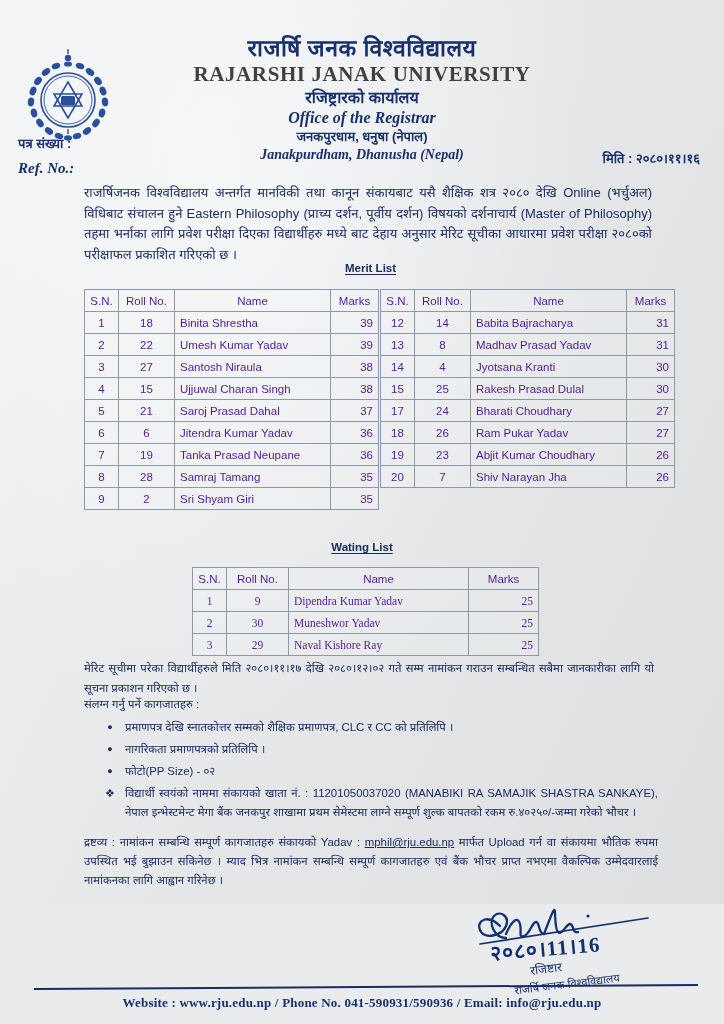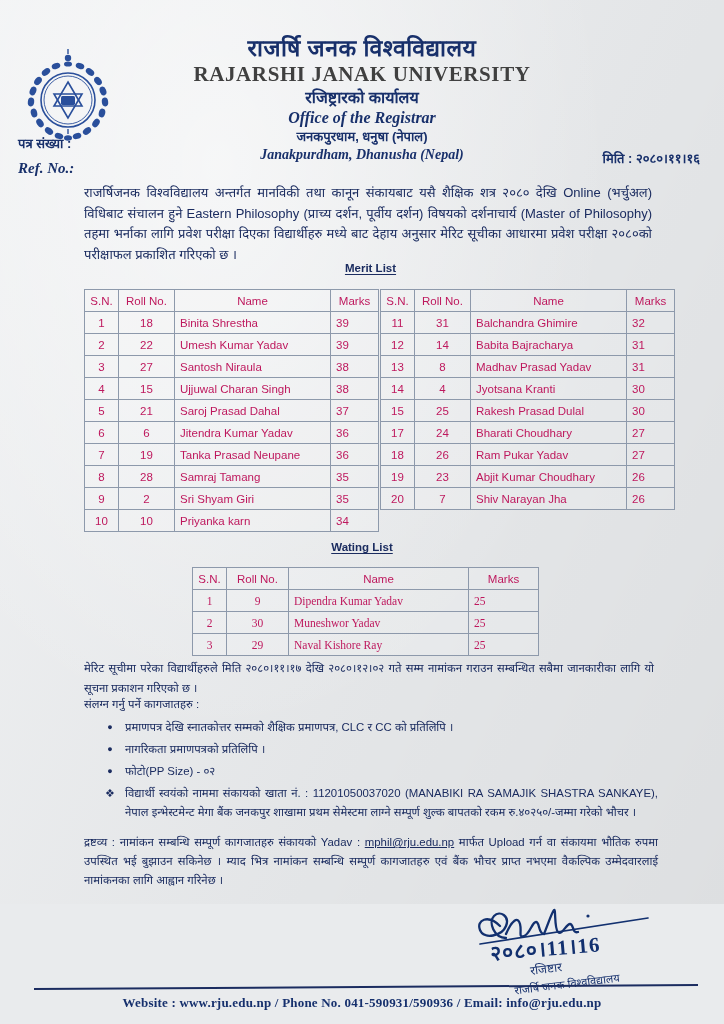--- a/index.html
+++ b/index.html
@@ -56,35 +56,35 @@
     font-size:11.5px; font-weight:bold; color:#1b2c60;
     text-decoration:underline; text-underline-offset:2px;
   }
   .t-merit{ position:absolute; left:0; right:0; top:262px;padding-left:17px;}
   .t-wait{ position:absolute; left:0; right:0; top:541px;}
 
   
   table.grid{
     border-collapse:collapse;
     font-family:"Liberation Sans", sans-serif;
-    color:#be185d;
+    color:#4c1d95;
   }
   table.grid td, table.grid th{
     border:1px solid #8d99ab;
     font-weight:normal;
     font-size:11.5px;
     height:22px;
     padding:0 5px;
     background:rgba(255,255,255,0.16);
   }
   table.grid th{ text-align:center; font-size:11.5px; }
   .c-sn{ width:34px; text-align:center; }
   .c-roll{ width:56px; text-align:center; }
   .c-name{ width:156px; text-align:left; padding-left:7px; }
-  .c-marks{ width:48px; text-align:left; }
+  .c-marks{ width:48px; text-align:right; }
   th.c-name{ text-align:center; }
 
   .tbl-left{ position:absolute; left:84px; top:289px; }
   .tbl-right{ position:absolute; left:380px; top:289px; }
   .tbl-wait{ position:absolute; left:192px; top:567px; }
   .tbl-wait td, .tbl-wait th{ height:23px; }
   .tbl-wait .c-name{ width:180px; }
   .tbl-wait .c-roll{ width:62px; }
   .tbl-wait .c-marks{ width:70px; }
   .tbl-wait td{ font-family:"Liberation Serif", serif; font-size:12.5px; }
@@ -275,45 +275,33 @@
           <td class="c-roll">28</td>
           <td class="c-name">Samraj Tamang</td>
           <td class="c-marks">35</td>
         </tr>
         <tr>
           <td class="c-sn">9</td>
           <td class="c-roll">2</td>
           <td class="c-name">Sri Shyam Giri</td>
           <td class="c-marks">35</td>
         </tr>
-        <tr>
-          <td class="c-sn">10</td>
-          <td class="c-roll">10</td>
-          <td class="c-name">Priyanka karn</td>
-          <td class="c-marks">34</td>
-        </tr>
       </tbody>
   </table>
 
   <table class="grid tbl-right">
     <thead>
       <tr>
         <th class="c-sn">S.N.</th>
         <th class="c-roll">Roll No.</th>
         <th class="c-name">Name</th>
         <th class="c-marks">Marks</th>
       </tr>
     </thead>
     <tbody>
-        <tr>
-          <td class="c-sn">11</td>
-          <td class="c-roll">31</td>
-          <td class="c-name">Balchandra Ghimire</td>
-          <td class="c-marks">32</td>
-        </tr>
         <tr>
           <td class="c-sn">12</td>
           <td class="c-roll">14</td>
           <td class="c-name">Babita Bajracharya</td>
           <td class="c-marks">31</td>
         </tr>
         <tr>
           <td class="c-sn">13</td>
           <td class="c-roll">8</td>
           <td class="c-name">Madhav Prasad Yadav</td>

